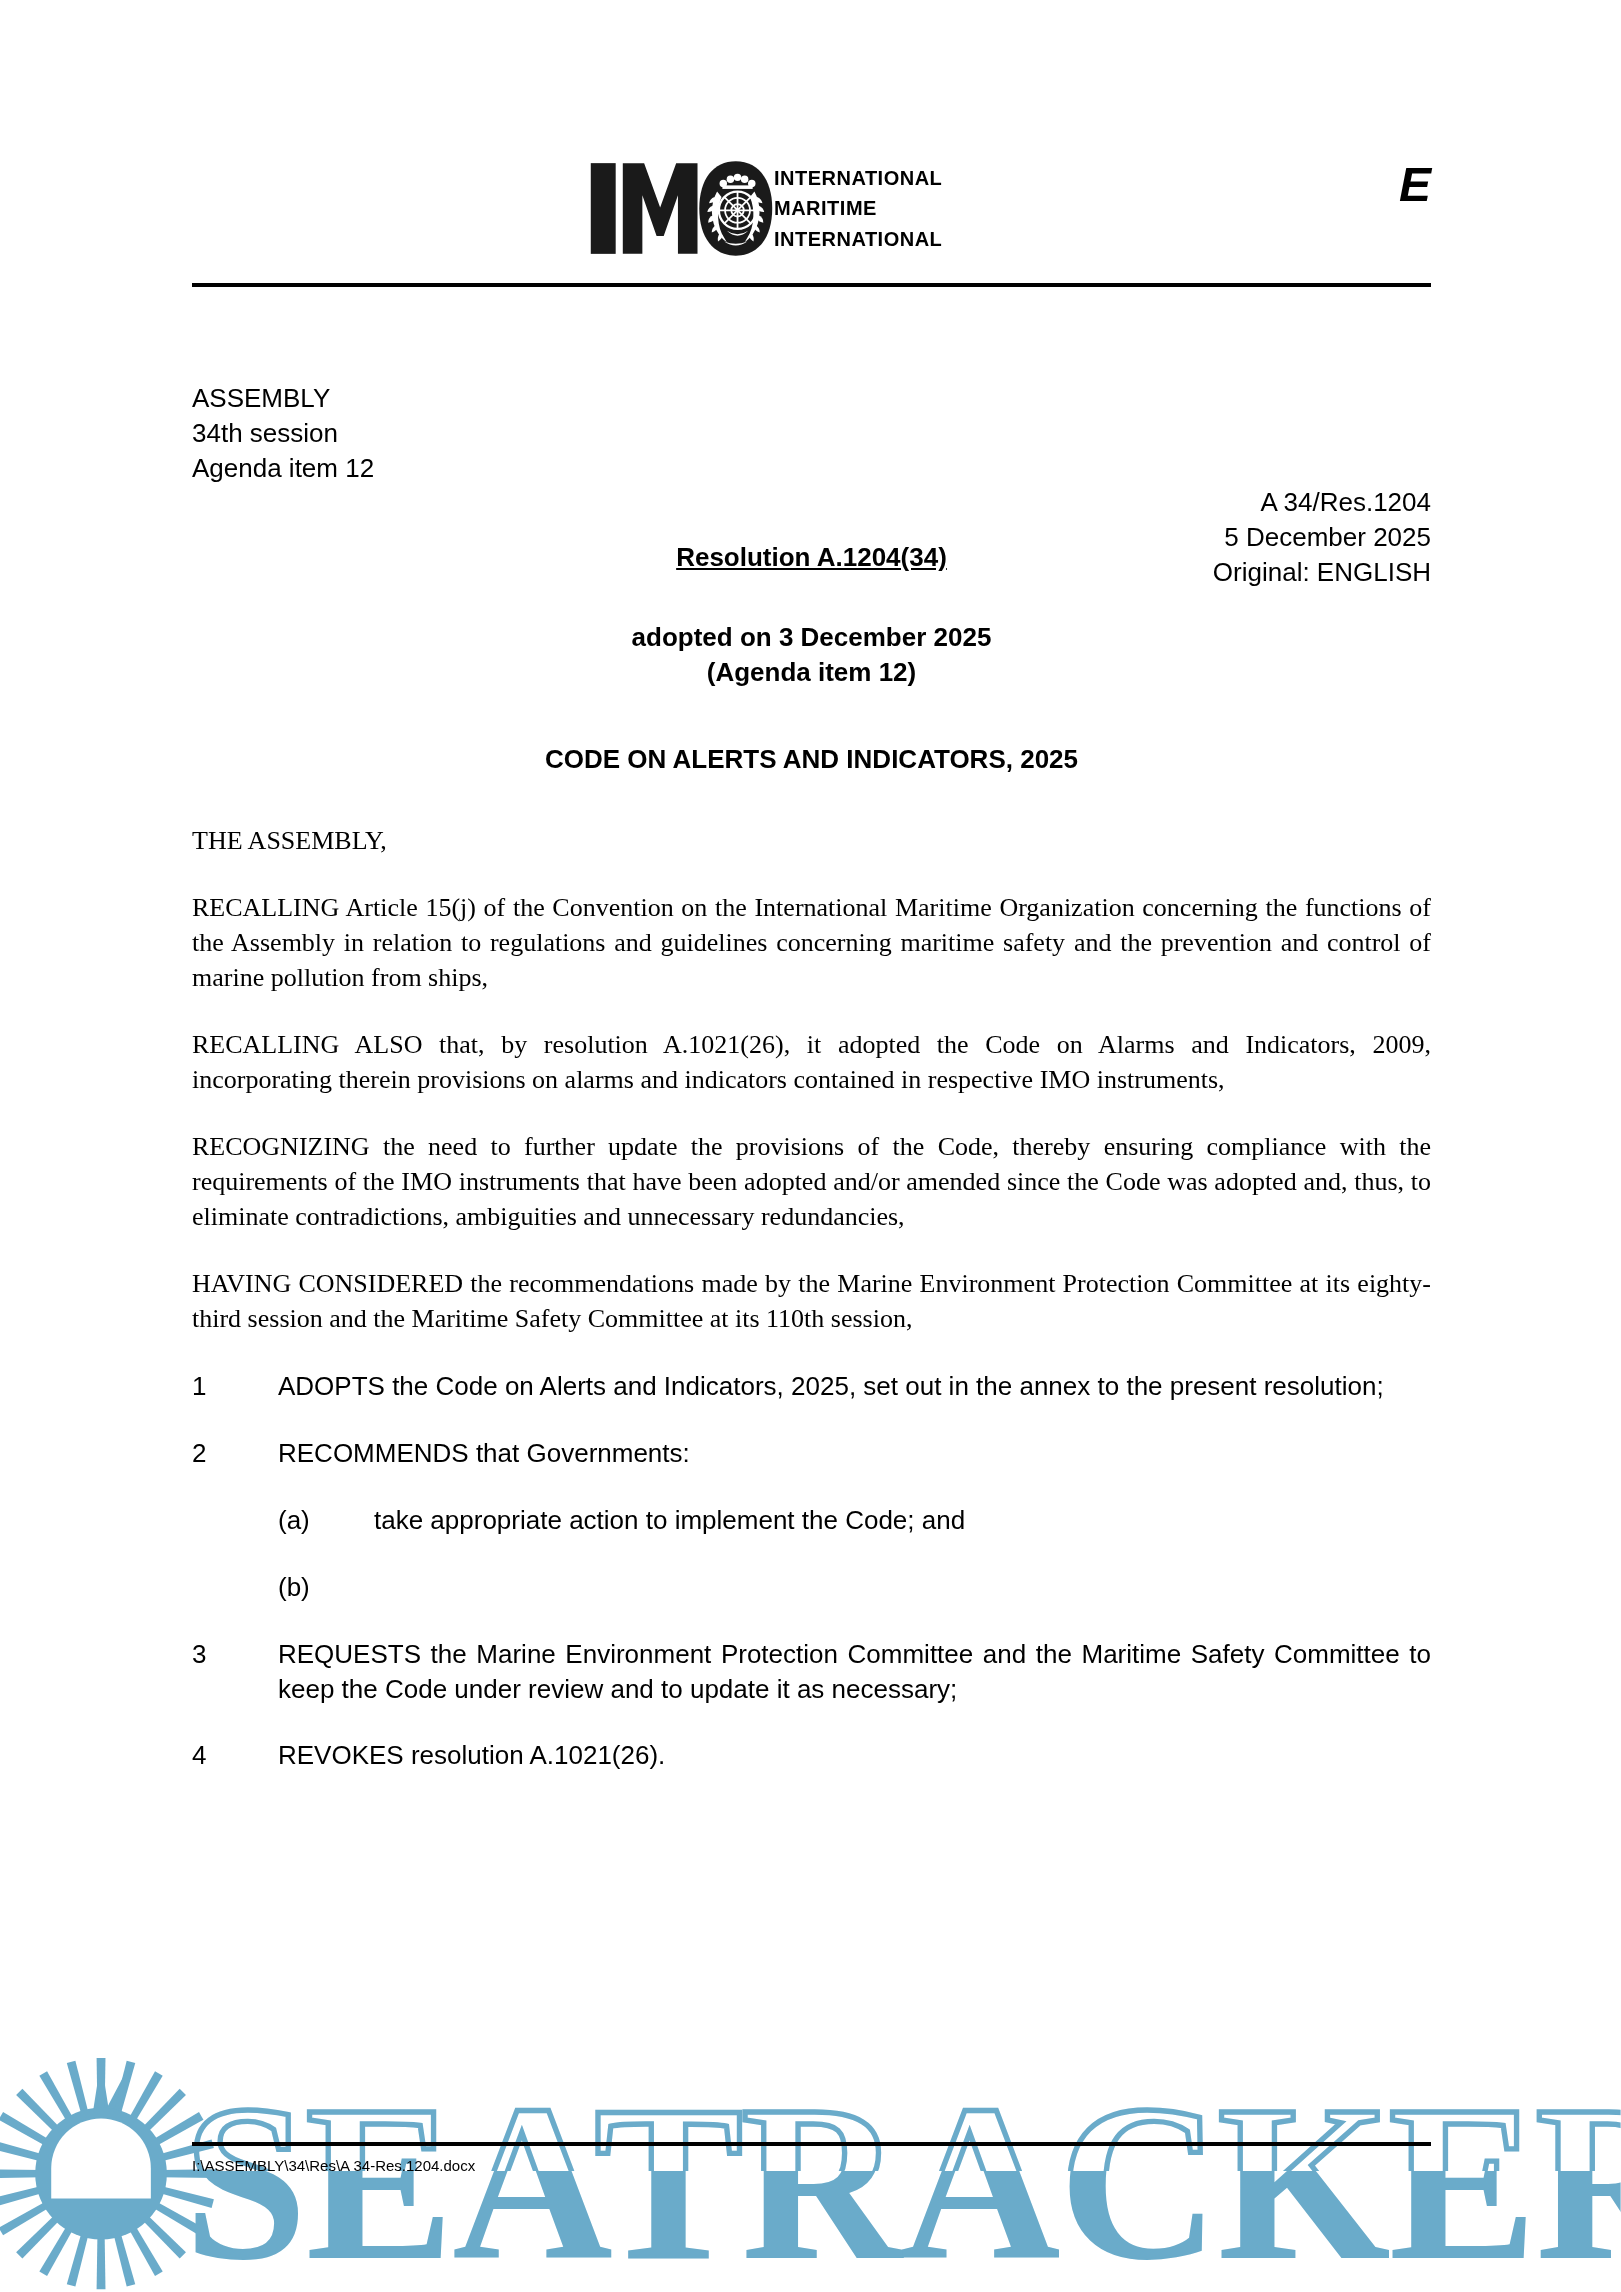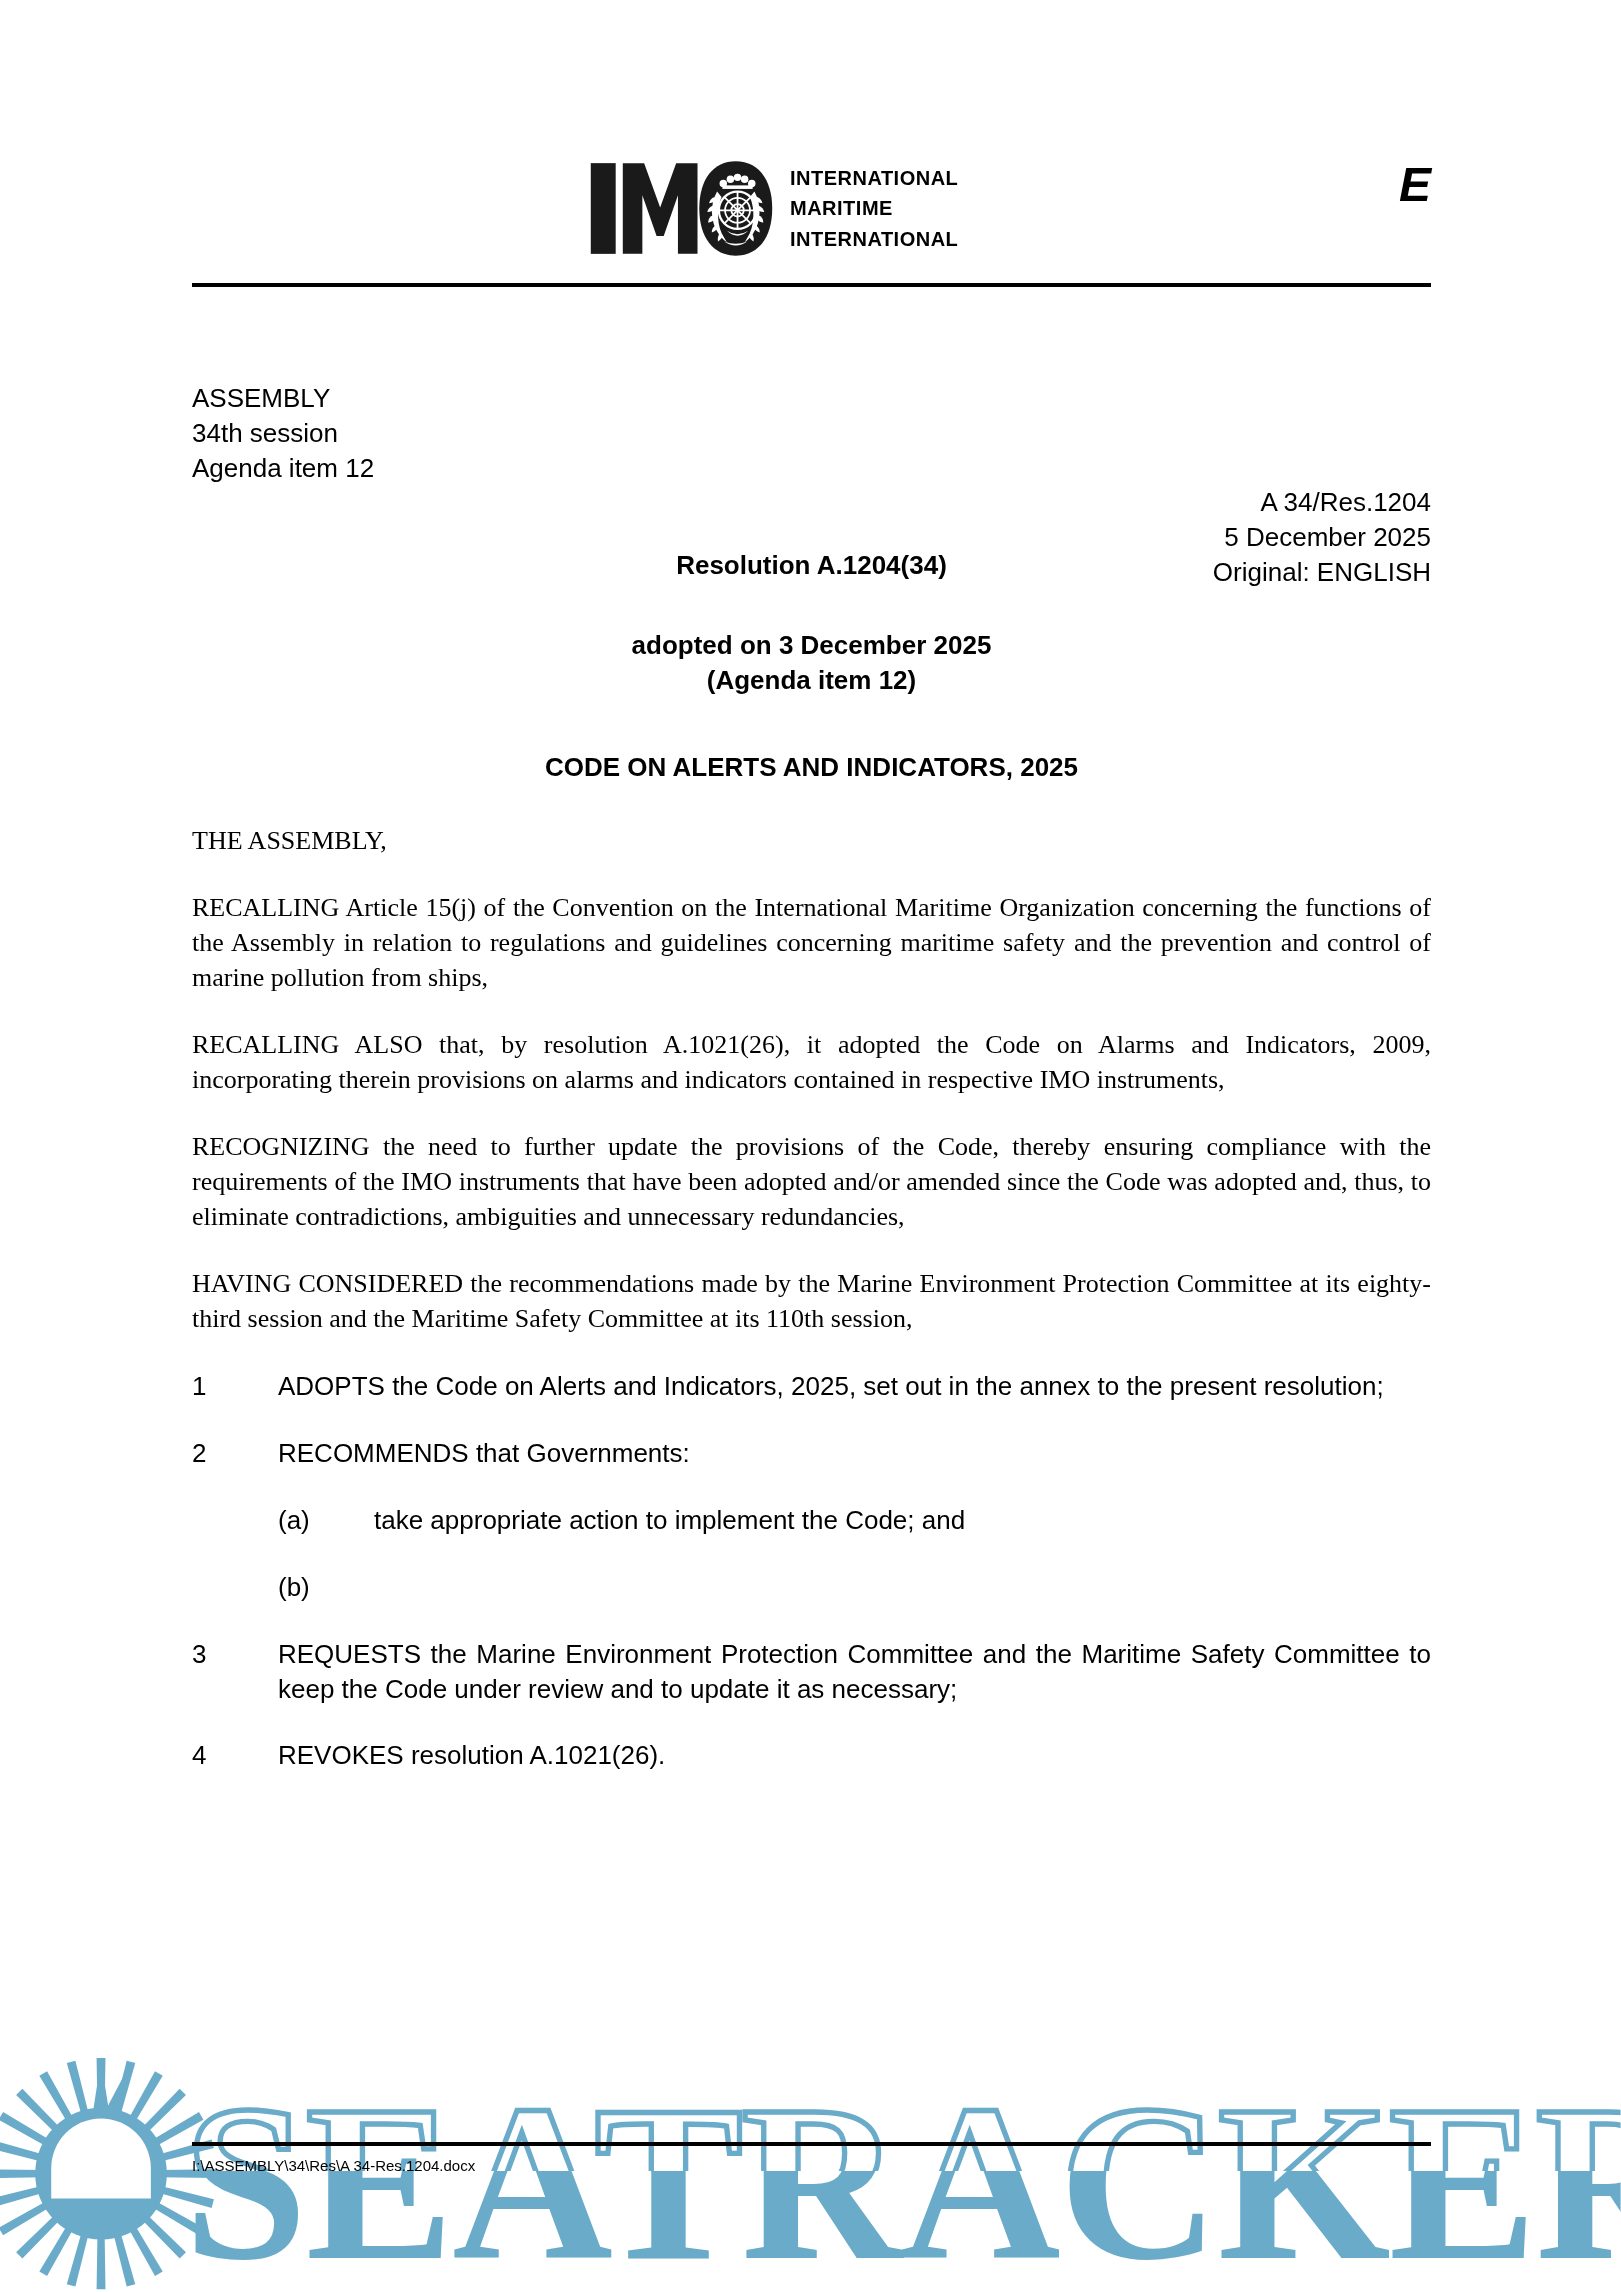--- a/index.html
+++ b/index.html
@@ -38,21 +38,20 @@
     top: 156px;
     width: 1239px;
     height: 107px;
   }
   .logo-wrap {
     position: absolute;
     left: 397px;
     top: 0px;
     display: flex;
     align-items: center;
-    gap: 16px;
   }
   .logo-mark { display: block; }
   .org-lines {
     font-size: 20px;
     font-weight: bold;
     line-height: 1.52;
     letter-spacing: 0.5px;
     color: #000;
   }
   .lang-code {
@@ -93,21 +92,21 @@
   
   .titles {
     position: absolute;
     left: 192px;
     top: 542px;
     width: 1239px;
     text-align: center;
     font-size: 26px;
     font-weight: bold;
   }
-  .title-res { margin: 8px; }
+  .title-res { margin: 0; text-decoration: underline; }
   .title-adopted { margin: 47px 0 0 0; line-height: 1.36; }
   .title-code { margin: 53px 0 0 0; }
 
   
   .body-area {
     position: absolute;
     left: 192px;
     top: 824px;
     width: 1239px;
     font-size: 26px;

